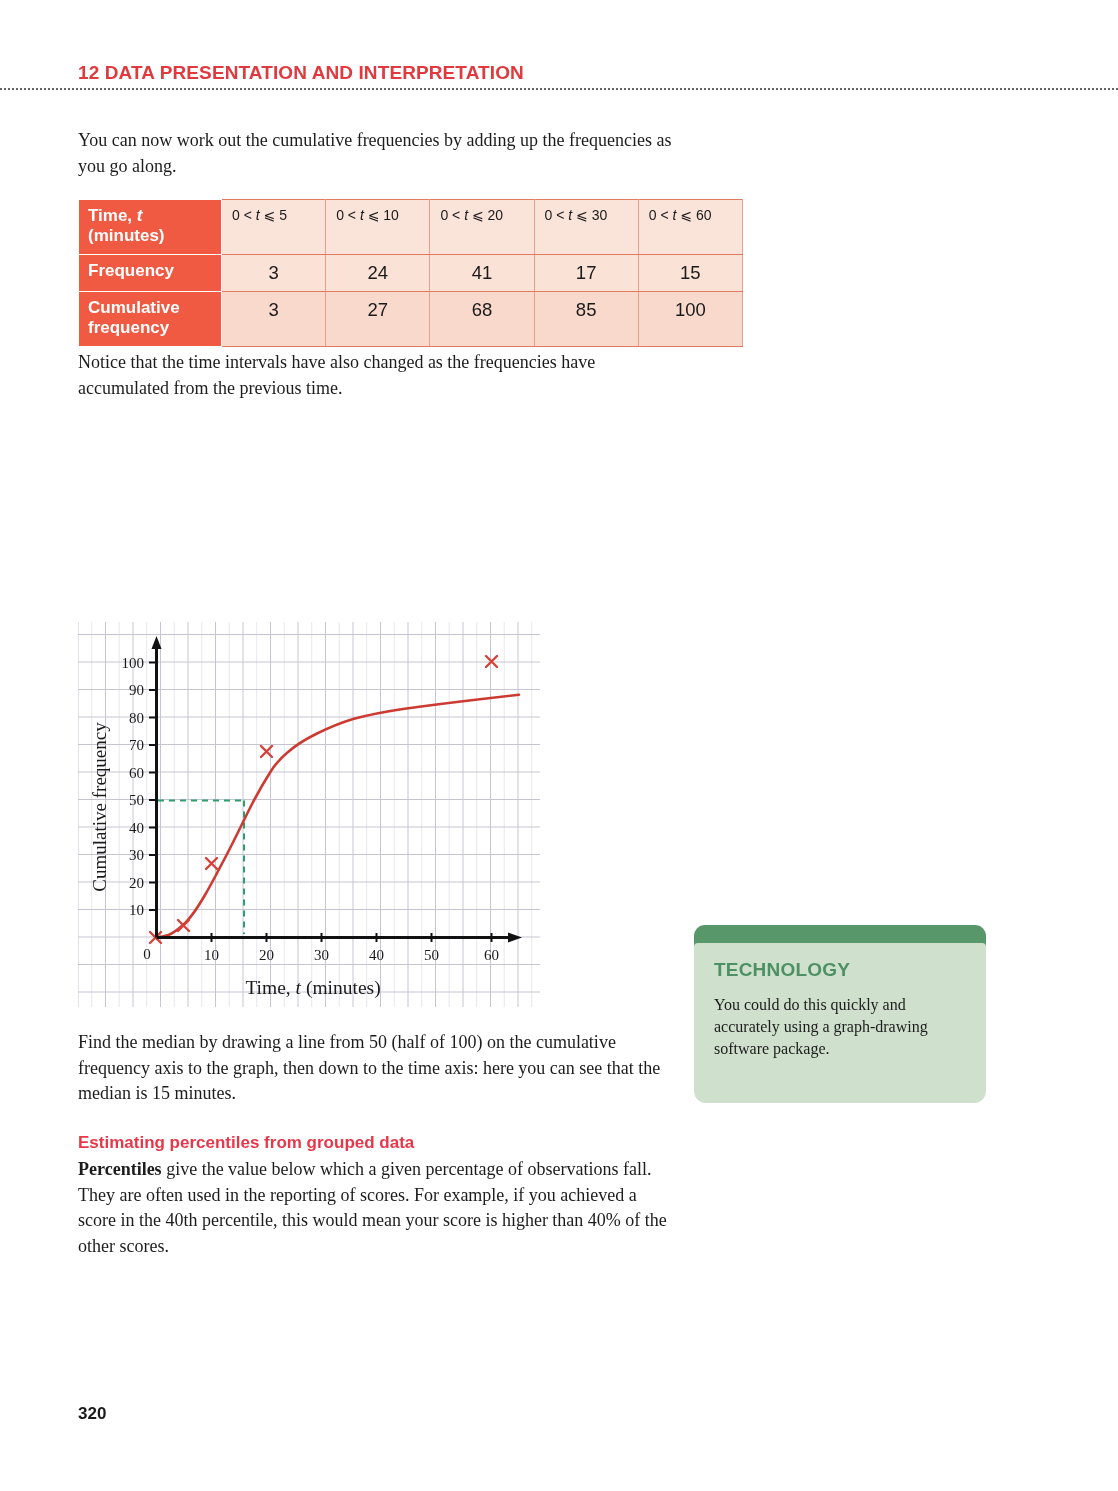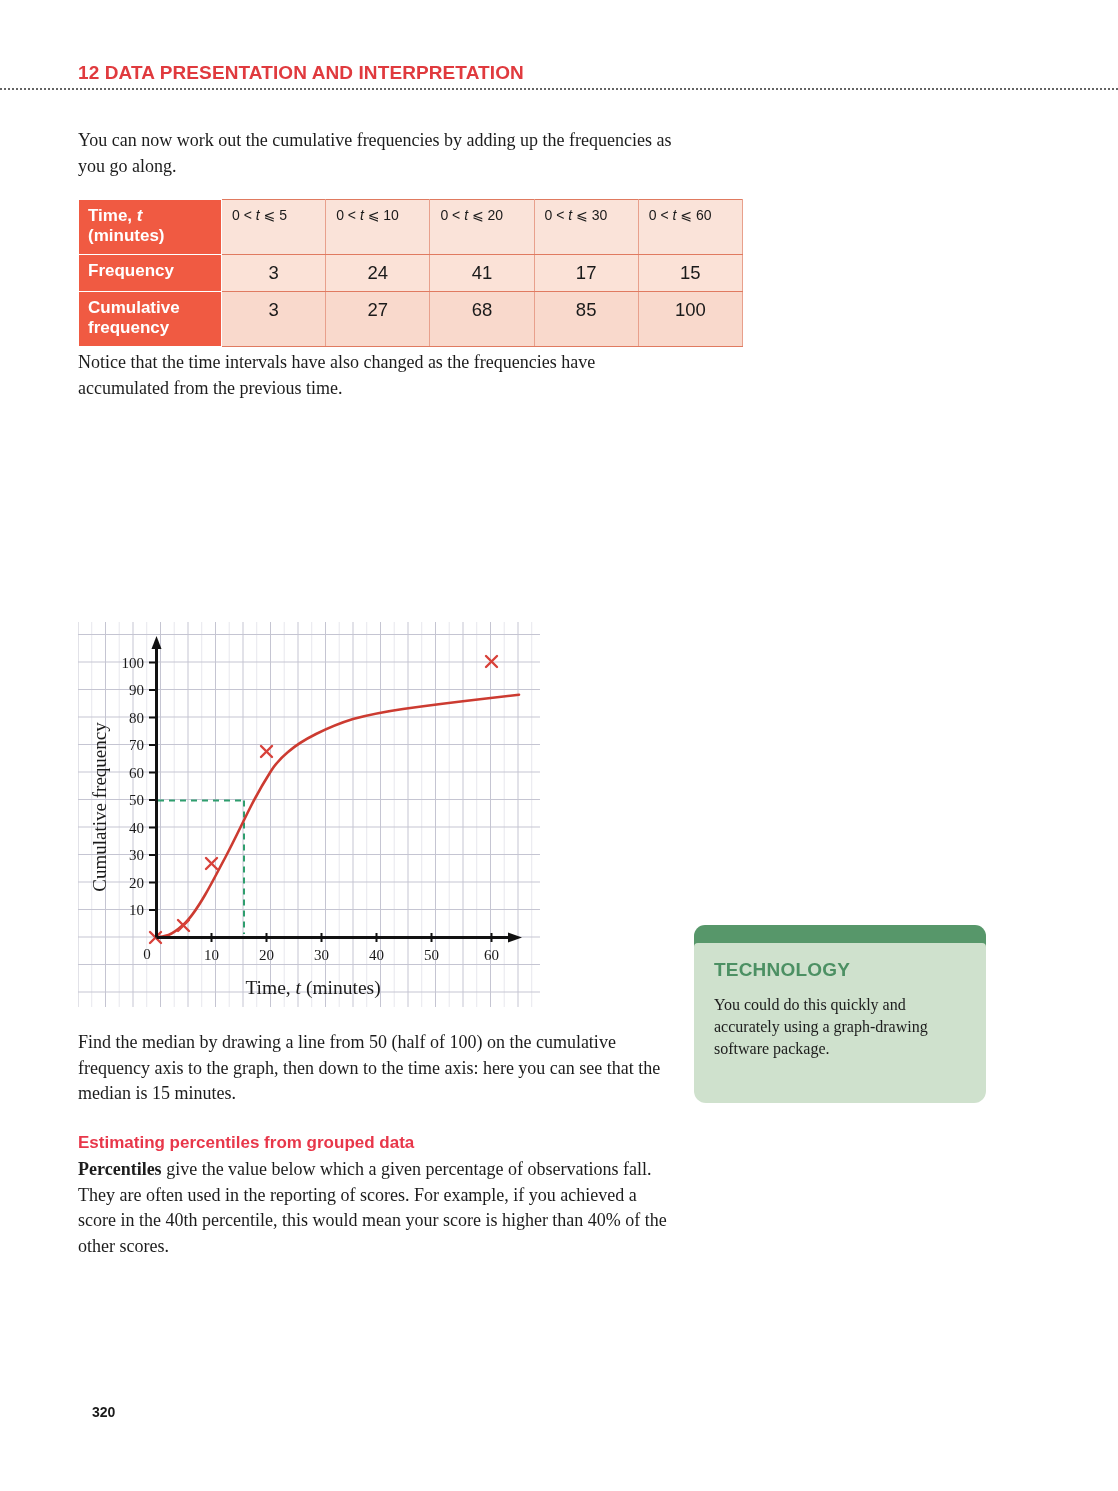--- a/index.html
+++ b/index.html
@@ -153,25 +153,25 @@
     font-weight: bold;
     font-size: 17px;
     color: #e8374a;
     margin: 0 0 4px 0;
   }
   .bold-lead { font-weight: bold; }
 
   
   #folio {
     position: absolute;
-    left: 92px;
+    left: 78px;
     top: 1404px;
     font-family: "Liberation Sans", sans-serif;
     font-weight: bold;
-    font-size: 14px;
+    font-size: 17px;
     color: #1a1a1a;
   }
 </style>
 </head>
 <body>
 
 <div id="chapter-head">12 DATA PRESENTATION AND INTERPRETATION</div>
 <div id="head-rule"></div>
 
 <div class="col" style="top:128px;">

